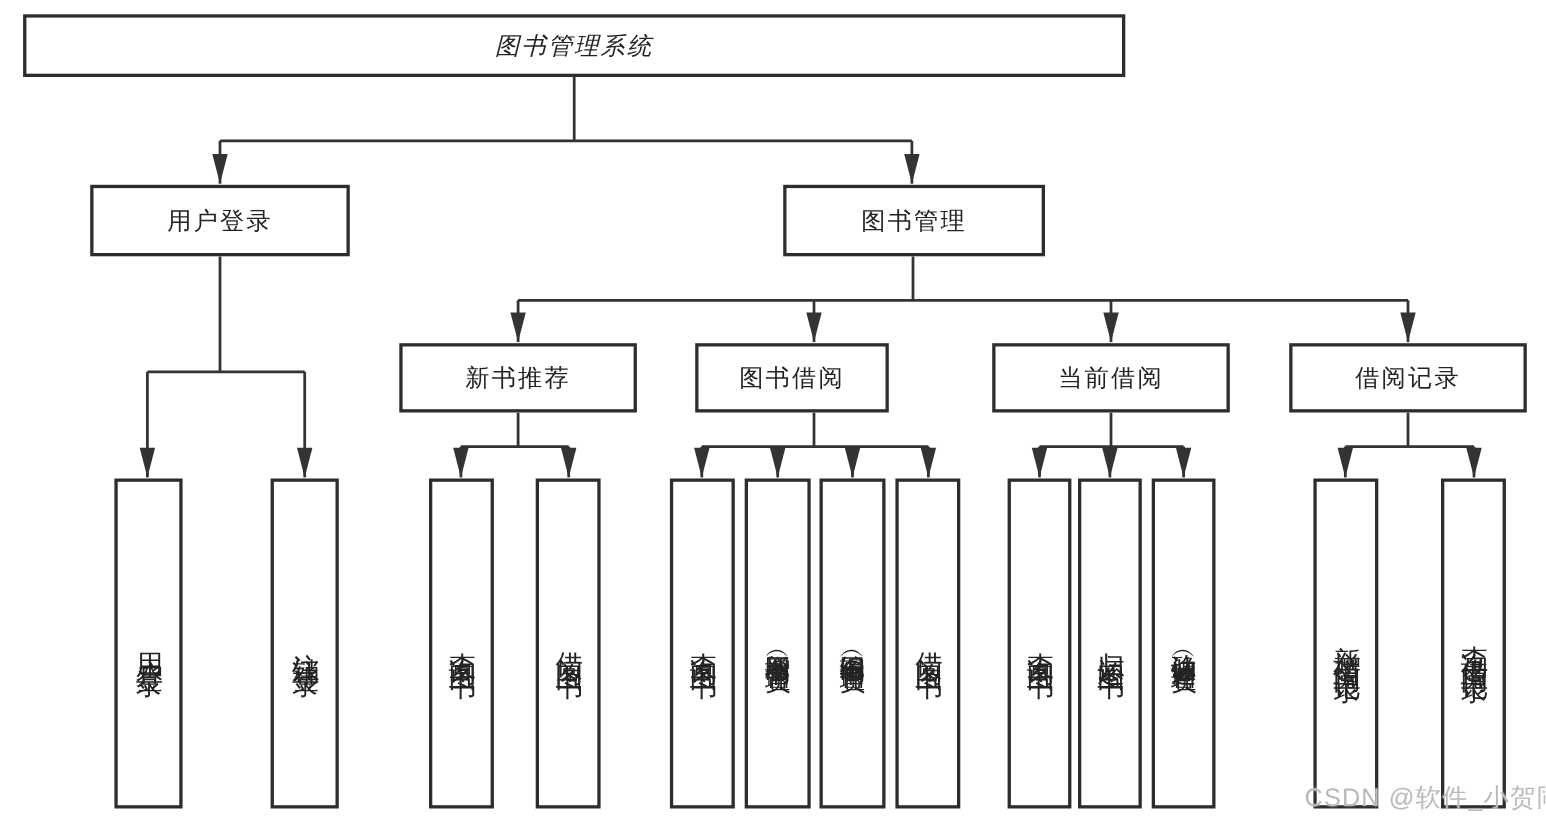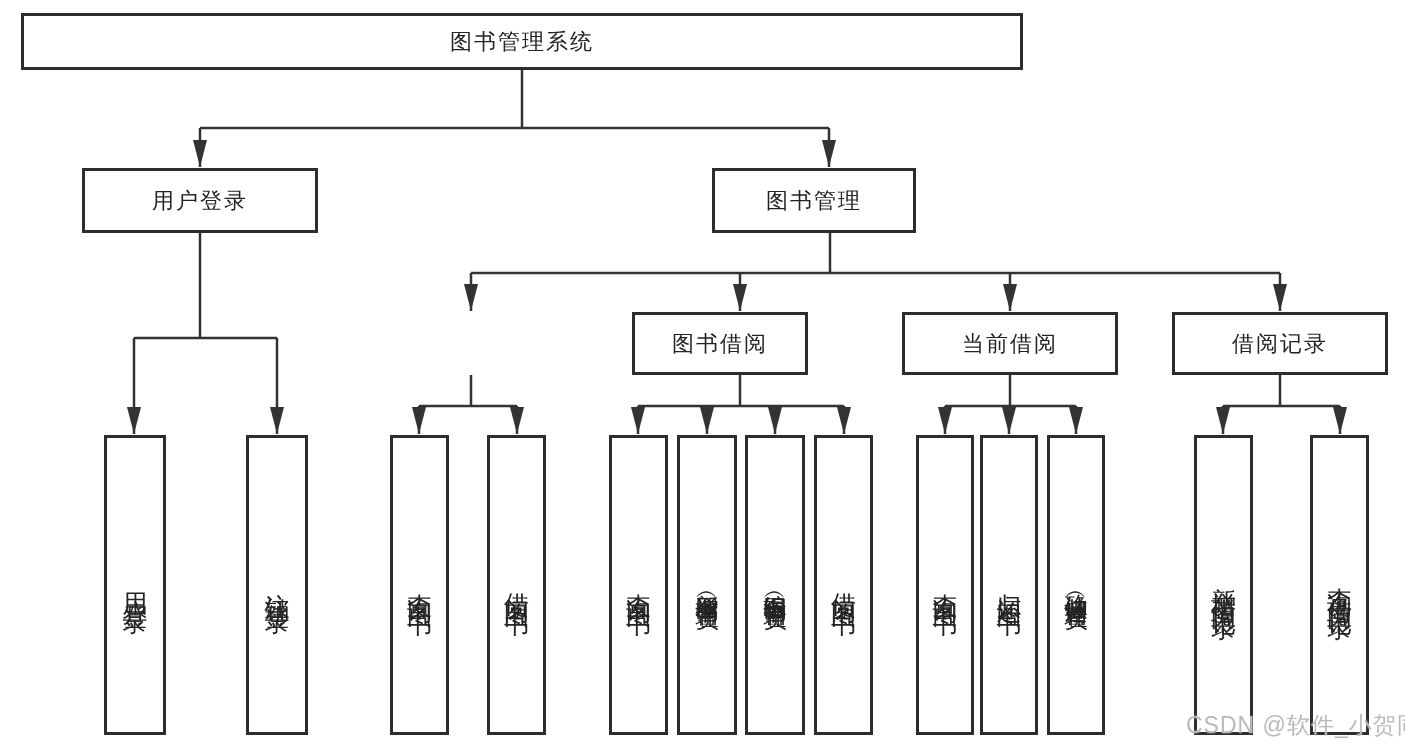--- a/index.html
+++ b/index.html
@@ -13,23 +13,23 @@
     line-height:1;z-index:2;
   }
   .h{font-size:22px;letter-spacing:2px;}
   .v{
     top:435px;height:300px;
     writing-mode:vertical-rl;text-orientation:mixed;
     font-size:25px;letter-spacing:6px;
   }
   .v.sm{font-size:23px;letter-spacing:2px;}
   
-  #n-root{left:21px;top:13px;width:1002px;height:57px;}
+  #n-root{left:21px;top:13px;width:1002px;height:57px;font-style:italic;}
   #n-l2-0{left:82px;top:168px;width:236px;height:65px;}
-  #n-l2-1{left:712px;top:168px;width:204px;height:65px;}
+  #n-l2-1{left:712px;top:168px;width:238px;height:65px;}
   #n-l3-0{left:363px;top:312px;width:216px;height:63px;}
   #n-l3-1{left:632px;top:312px;width:176px;height:63px;}
   #n-l3-2{left:902px;top:312px;width:216px;height:63px;}
   #n-l3-3{left:1172px;top:312px;width:216px;height:63px;}
   
   #n-v-0{left:104px;width:62px;}
   #n-v-1{left:246px;width:62px;}
   #n-v-2{left:390px;width:59px;}
   #n-v-3{left:487px;width:59px;}
   #n-v-4{left:609px;width:59px;}
@@ -114,20 +114,21 @@
     <polygon class="head" points="1216,407 1230,407 1223,434"></polygon>
     <path class="line" d="M1340,406 V434"></path>
     <polygon class="head" points="1333,407 1347,407 1340,434"></polygon>
   </svg>
 
   <div class="node h" id="n-root">图书管理系统</div>
 
   <div class="node h" id="n-l2-0">用户登录</div>
   <div class="node h" id="n-l2-1">图书管理</div>
 
+  <div class="node h" id="n-l3-0">新书推荐</div>
   <div class="node h" id="n-l3-1">图书借阅</div>
   <div class="node h" id="n-l3-2">当前借阅</div>
   <div class="node h" id="n-l3-3">借阅记录</div>
 
   <div class="node v" id="n-v-0">用户登录</div>
   <div class="node v" id="n-v-1">注销登录</div>
   <div class="node v" id="n-v-2">查询图书</div>
   <div class="node v" id="n-v-3">借阅图书</div>
   <div class="node v" id="n-v-4">查询图书</div>
   <div class="node v sm" id="n-v-5">新增图书（管理员）</div>

